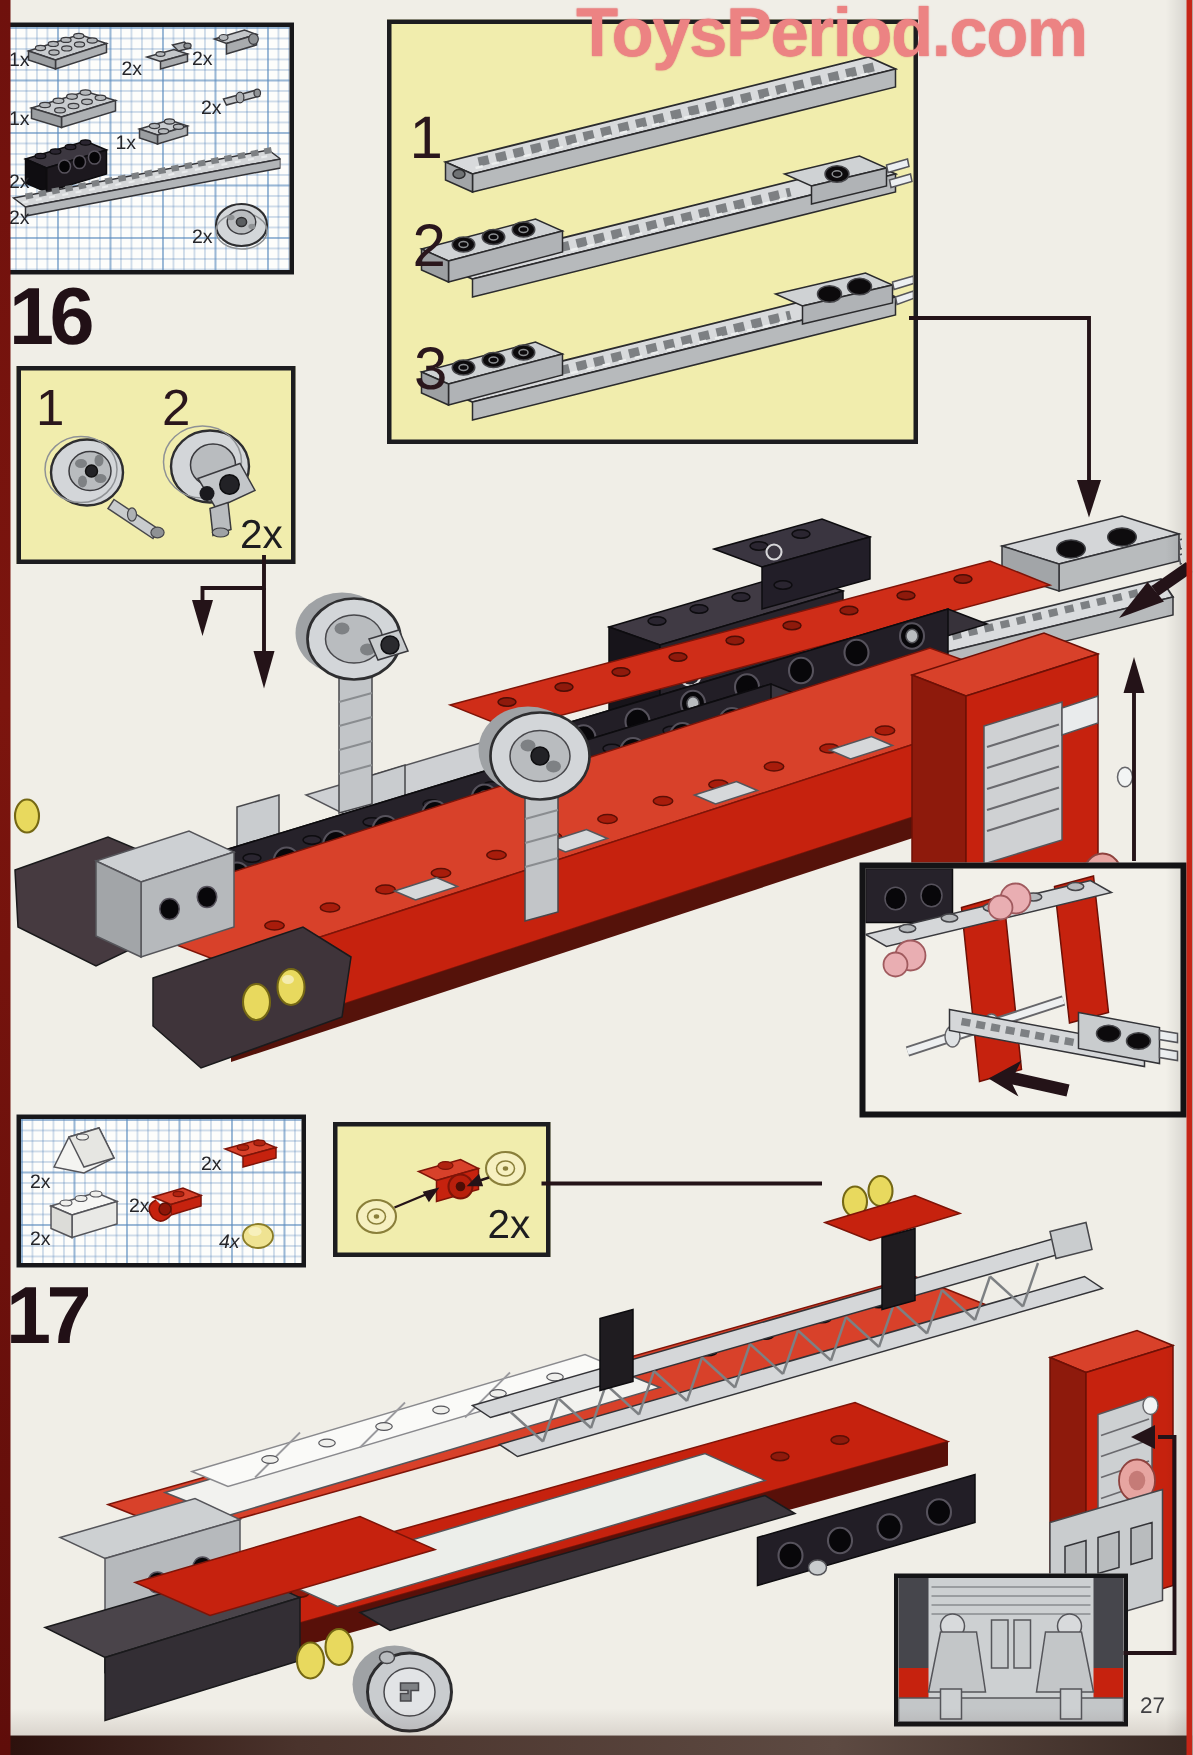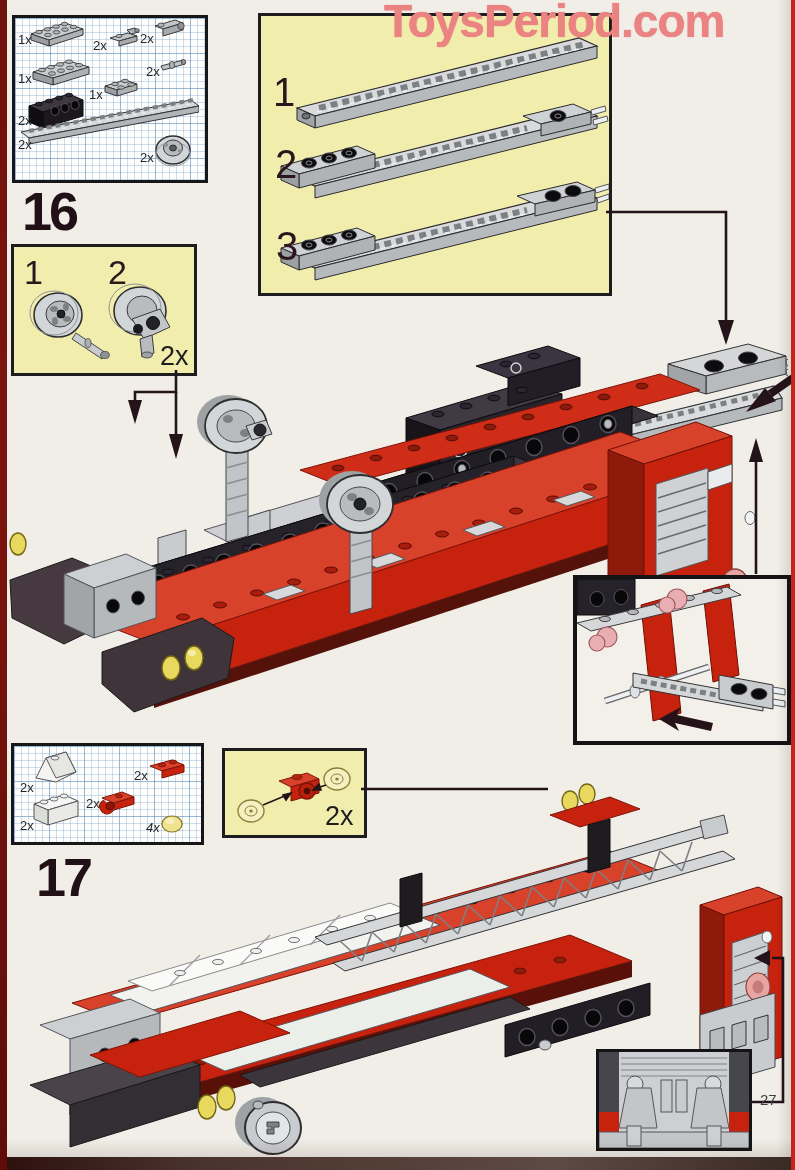--- a/index.html
+++ b/index.html
@@ -17,39 +17,39 @@
 
   .grid-box{position:absolute;border:3px solid #17171a;background-color:#fdfdfb;
      background-image:
        linear-gradient(to right, rgba(90,140,190,0.45) 1px, transparent 1px),
        linear-gradient(to bottom, rgba(90,140,190,0.45) 1px, transparent 1px),
        linear-gradient(to right, rgba(70,120,180,0.25) 1px, transparent 1px),
        linear-gradient(to bottom, rgba(70,120,180,0.25) 1px, transparent 1px);
      background-size:35px 35px,35px 35px,7px 7px,7px 7px;z-index:10;}
   .yellow-box{position:absolute;border:3px solid #1d1d20;background:#f1edad;z-index:10;}
   .qty{position:absolute;font-size:13px;color:#26262a;z-index:12;}
-  .step-num{position:absolute;font-size:54px;font-weight:700;letter-spacing:-3px;color:#211016;line-height:1;z-index:12;margin-left:16px;}
+  .step-num{position:absolute;font-size:54px;font-weight:700;letter-spacing:-3px;color:#211016;line-height:1;z-index:12;}
   .substep-num{position:absolute;font-size:40px;font-weight:400;color:#2a161c;line-height:1;z-index:12;}
   .box-num{position:absolute;font-size:34px;font-weight:400;color:#2a161c;line-height:1;z-index:12;}
   .qty-big{position:absolute;font-size:27px;font-weight:400;color:#1d1d1f;line-height:1;z-index:12;}
   .watermark{position:absolute;left:384px;top:-6px;font-size:46px;font-weight:700;letter-spacing:-1px;
      color:#ec8383;text-shadow:0 0 1px #d96a6a;z-index:50;white-space:nowrap;}
-  .pagenum{position:absolute;left:760px;top:1091px;font-size:15px;color:#3f3f42;z-index:46;}
+  .pagenum{position:absolute;left:760px;top:1129px;font-size:15px;color:#3f3f42;z-index:46;}
   svg{display:block;}
   .abs{position:absolute;}
   .inset{position:absolute;border:4px solid #141416;background:#f2f0e9;z-index:12;}
 </style>
 </head>
 <body>
 
 <div class="page">
 
   <div class="watermark">ToysPeriod.com</div>
 
-  <div class="grid-box" style="left:12px;top:15px;width:190px;height:162px;">
+  <div class="grid-box" style="left:0;top:15px;width:190px;height:162px;">
     <span class="qty" style="left:3px;top:14px;">1x</span>
     <span class="qty" style="left:78px;top:20px;">2x</span>
     <span class="qty" style="left:125px;top:13px;">2x</span>
     <span class="qty" style="left:3px;top:53px;">1x</span>
     <span class="qty" style="left:131px;top:46px;">2x</span>
     <span class="qty" style="left:74px;top:69px;">1x</span>
     <span class="qty" style="left:3px;top:95px;">2x</span>
     <span class="qty" style="left:3px;top:119px;">2x</span>
     <span class="qty" style="left:125px;top:132px;">2x</span>
     <svg width="184" height="156" viewBox="0 0 184 156">
@@ -565,21 +565,21 @@
             <ellipse cx="159" cy="16" rx="3.8" ry="1.9"></ellipse>
           </g>
       </g>
       <g>
         <ellipse cx="158" cy="78" rx="10" ry="8" fill="#efe392" stroke="#8a7c26" stroke-width="1.2"></ellipse>
         <ellipse cx="156" cy="75" rx="4.4" ry="3" fill="#f7f0bc"></ellipse>
       </g>
     </svg>
   </div>
 
-  <div class="step-num" style="left:20px;top:850px;">17</div>
+  <div class="step-num" style="left:4px;top:850px;">17</div>
 
   <div class="yellow-box" style="left:222px;top:748px;width:139px;height:84px;">
     <span class="qty-big" style="left:100px;top:52px;">2x</span>
     <svg width="139" height="84" viewBox="0 0 139 84">
       <g>
         <ellipse cx="26" cy="60" rx="13" ry="11" fill="#f6f0c0" stroke="#8a7f3a" stroke-width="1.4"></ellipse>
         <ellipse cx="26" cy="60" rx="6" ry="5" fill="none" stroke="#8a7f3a"></ellipse>
         <ellipse cx="26" cy="60" rx="1.8" ry="1.5" fill="#8a7f3a"></ellipse>
       </g>
       <g>

